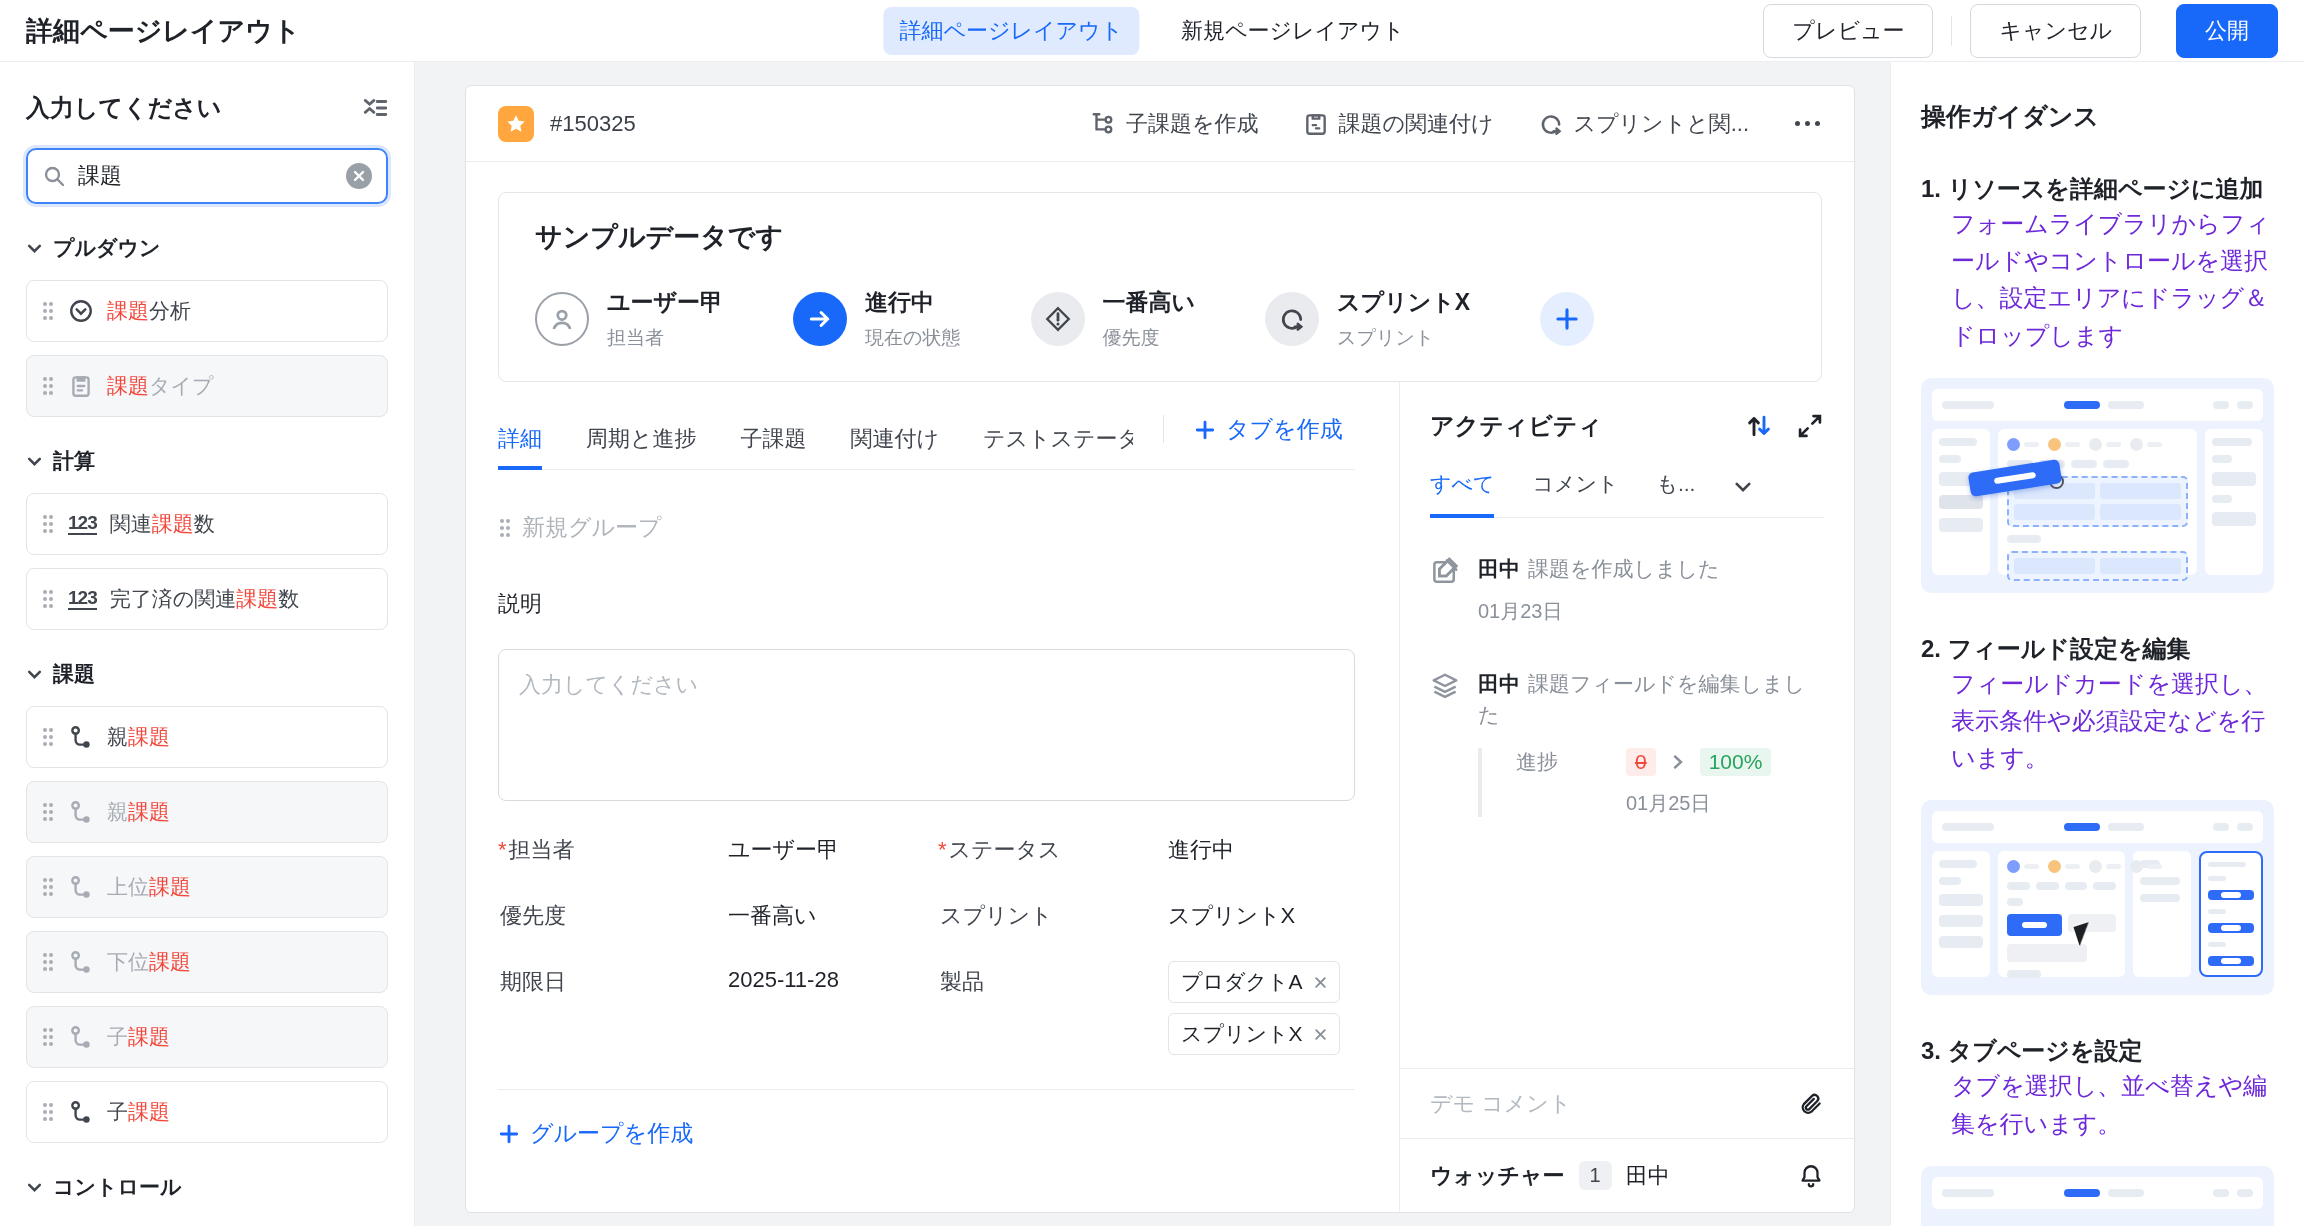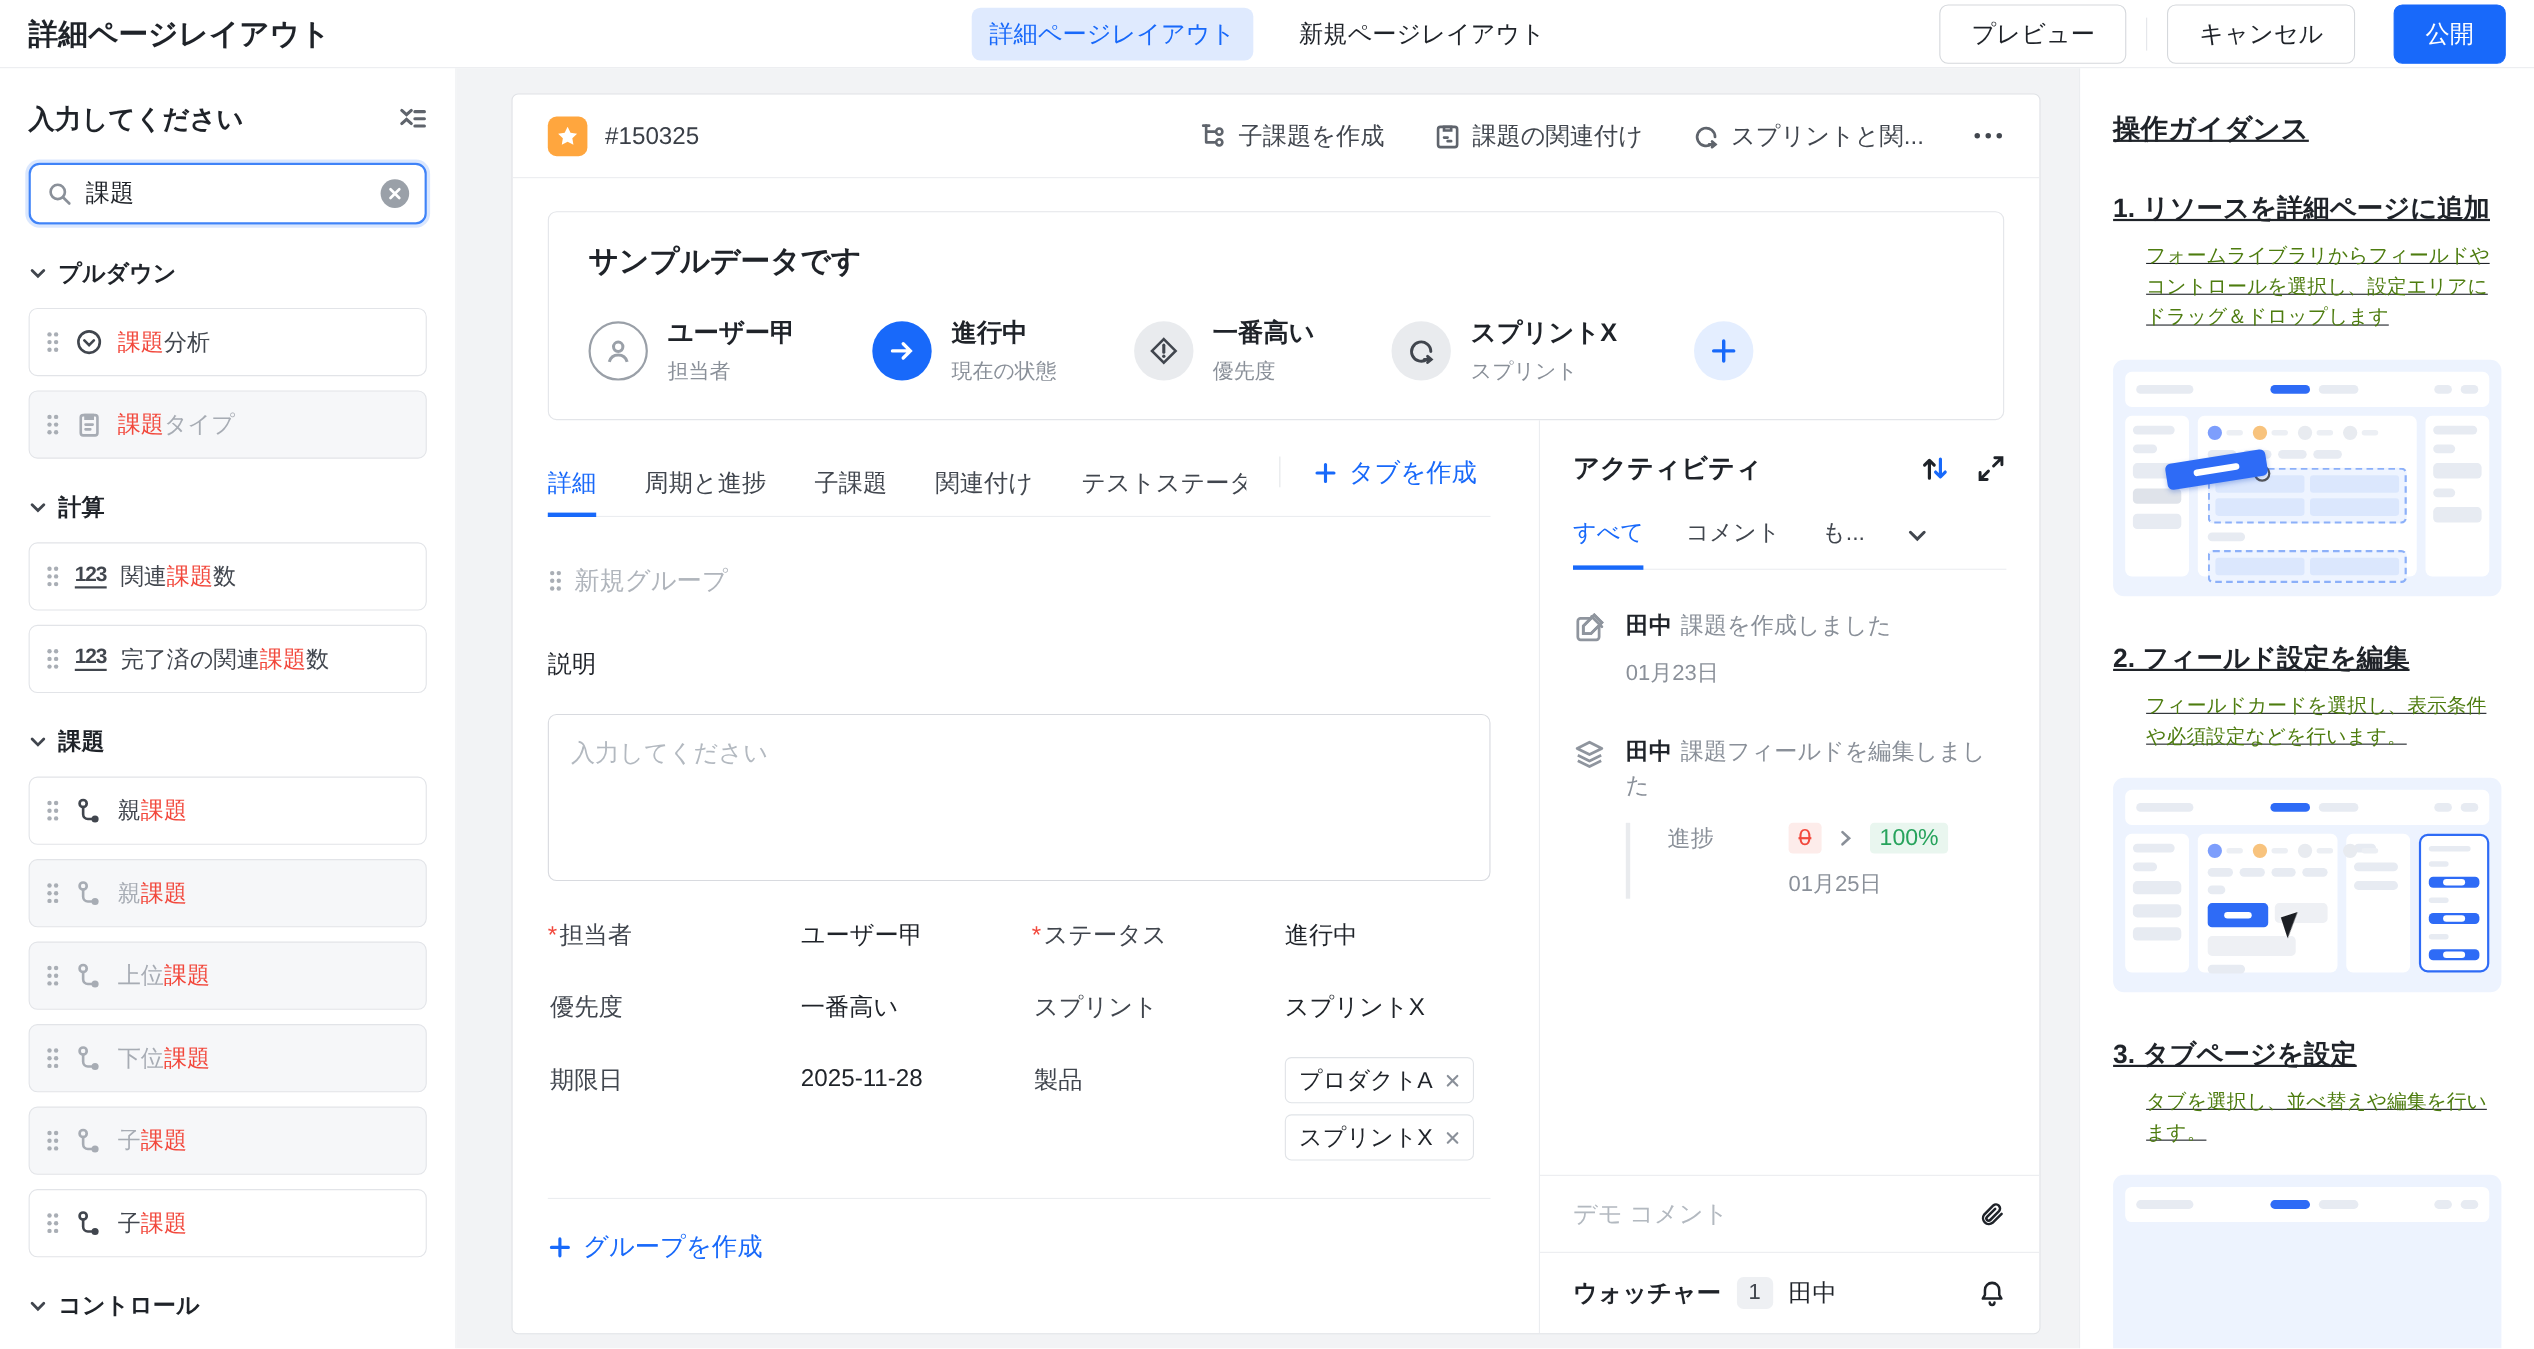--- a/index.html
+++ b/index.html
@@ -107,25 +107,25 @@
   .change .act-date{margin-left:110px;}
   .comment-bar{flex:none;border-top:1px solid var(--bl);height:70px;display:flex;align-items:center;padding:0 30px;gap:14px;}
   .comment-bar input{flex:1;border:0;outline:0;font-size:22px;color:var(--txt);min-width:0;}
   .comment-bar input::placeholder{color:var(--ph);}
   .watcher{flex:none;border-top:1px solid var(--bl);height:74px;display:flex;align-items:center;padding:0 30px;gap:14px;}
   .watcher-label{font-size:22px;font-weight:bold;}
   .badge{background:#eef0f3;border-radius:6px;padding:3px 11px;font-size:20px;color:var(--txt2);}
   .watcher-name{font-size:22px;}
   .watcher svg{margin-left:auto;cursor:pointer;}
   
-  .guide{width:414px;flex:none;background:#fff;border-left:1px solid var(--bl);padding:38px 30px;overflow:hidden;text-decoration:underline;}
+  .guide{width:414px;flex:none;background:#fff;border-left:1px solid var(--bl);padding:38px 30px;overflow:hidden;}
   .guide-title{font-size:25px;font-weight:600;}
   .step{margin-top:40px;}
   .step-title{font-size:24px;font-weight:bold;}
-  .step-body{margin-top:14px;font-size:18px;line-height:1.55;color:#4d7c0f;padding-left:30px;}
+  .step-body{font-size:24px;line-height:1.55;color:#6d28d9;padding-left:30px;}
   .mock{margin-top:24px;background:#edf3fe;border-radius:10px;padding:11px;position:relative;}
   .m-top{background:#fff;border-radius:6px;height:32px;display:flex;align-items:center;gap:8px;padding:0 10px;}
   .mp{background:#e7ebf2;border-radius:4px;height:8px;}
   .mp.b{background:#2e6bf6;}
   .m-top .sp{flex:1;}
   .m-body{display:flex;gap:8px;margin-top:8px;}
   .m-col{width:58px;background:#fff;border-radius:6px;padding:9px 7px;display:flex;flex-direction:column;gap:9px;}
   .m-main{flex:1;background:#fff;border-radius:6px;padding:9px;min-width:0;}
   .m-avrow{display:flex;gap:9px;align-items:center;margin-bottom:9px;}
   .m-av{display:flex;gap:4px;align-items:center;}

